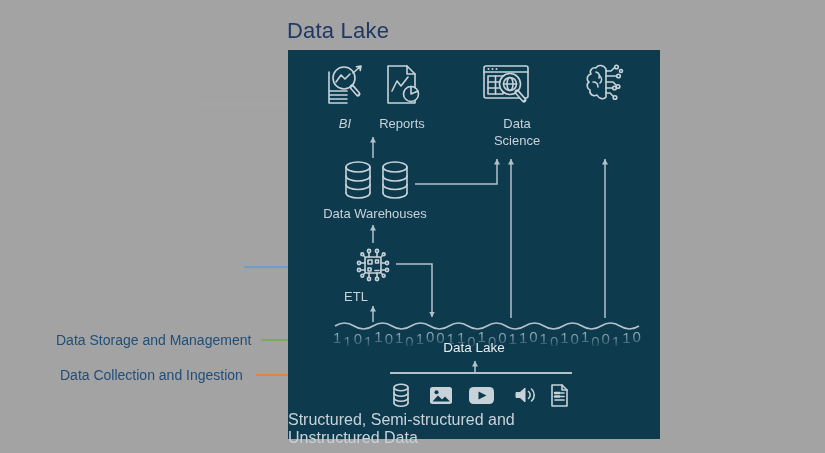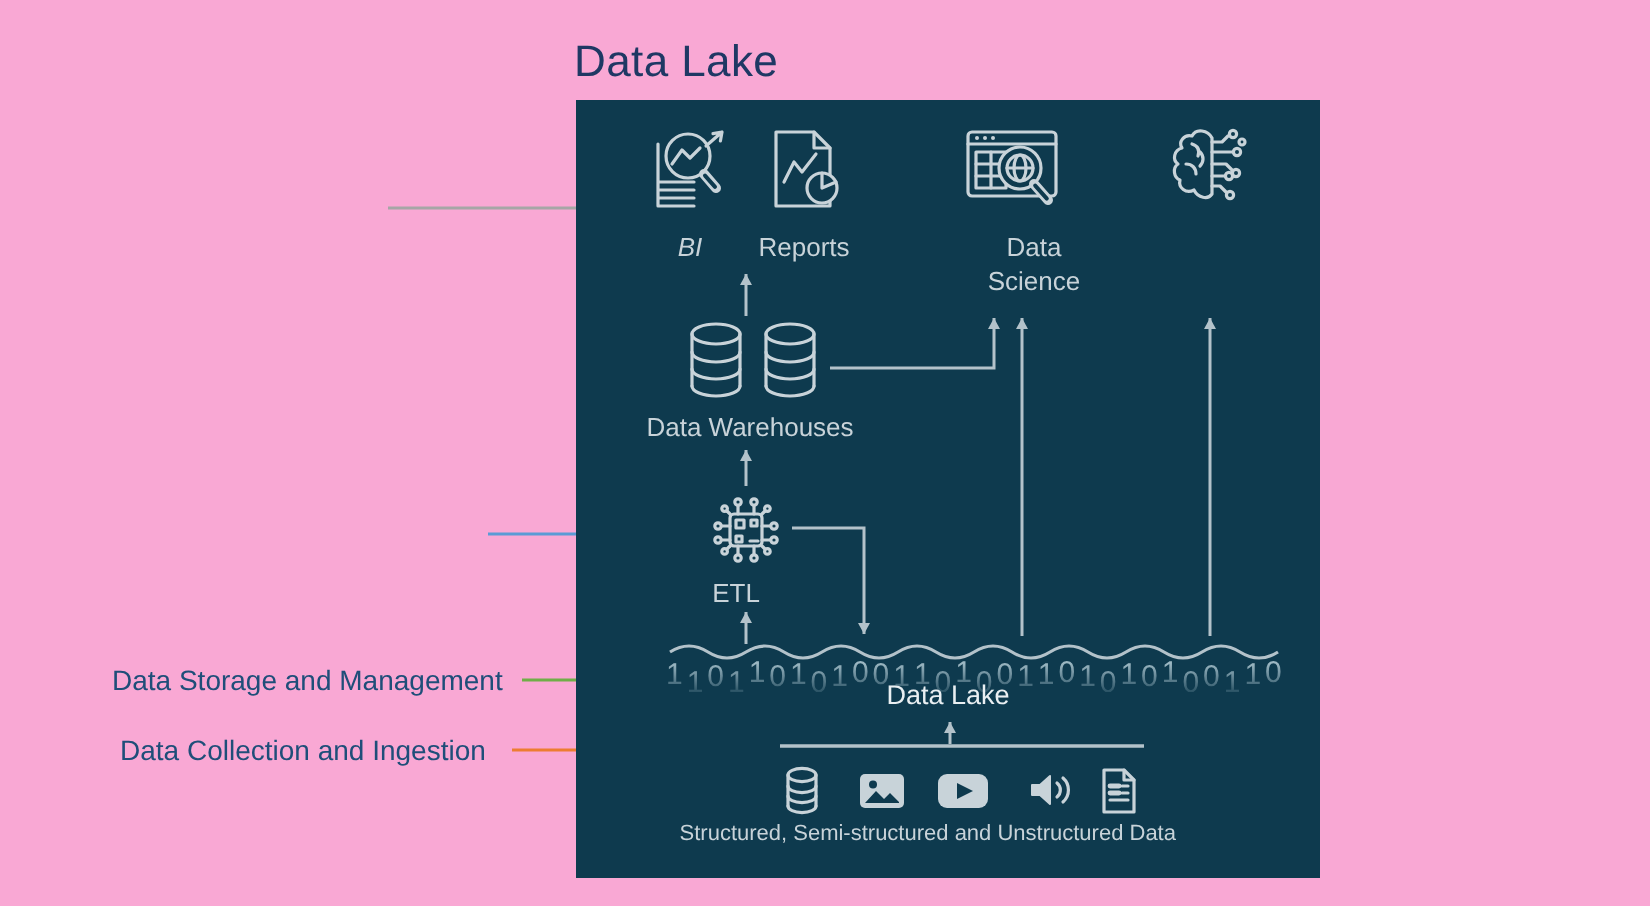--- a/index.html
+++ b/index.html
@@ -1,18 +1,18 @@
 <!DOCTYPE html>
 <html style="--box-bg: #0e3a4e; --ink: #c8d3d9; --ink-dim: #b3c2ca; --digits: #9db8c3; --title: #1f3864; --side-label: #1f4e79; --lake-text: #e9eff2; --arrow-gray: #a6a6a6; --arrow-blue: #5b9bd5; --arrow-green: #70ad47; --arrow-orange: #ed7d31;"><head>
 <meta charset="utf-8">
 <style>
   * { margin:0; padding:0; box-sizing:border-box; }
   html,body { background:#fff; }
   body { font-family:"Liberation Sans", sans-serif; }
-  .page { position:relative; width:825px; height:453px; background:#f9a8d4; overflow:hidden; }
+  .page { position:relative; width:825px; height:453px; background:#a3a3a3; overflow:hidden; }
 
   .page-title { position:absolute; left:287px; top:18px; font-size:22px; letter-spacing:.2px; color:var(--title); }
 
   .panel { position:absolute; left:288px; top:50px; width:372px; height:389px; background:var(--box-bg); }
 
   .side-label { position:absolute; font-size:14px; color:var(--side-label); white-space:nowrap; }
   .arrow-svg { position:absolute; overflow:visible; }
 
   .node-label { position:absolute; transform:translateX(-50%); color:var(--ink); font-size:13px; line-height:17px; text-align:center; white-space:nowrap; }
   .node-label.wrap { white-space:normal; width:64px; }
@@ -27,21 +27,21 @@
 
   .lake-label { position:absolute; left:186px; top:290px; transform:translateX(-50%); color:var(--lake-text); font-size:13.5px; white-space:nowrap; }
   .digits { position:absolute; left:45px; top:279px; width:308px; display:flex; justify-content:space-between; font-size:15px; color:var(--digits);
             -webkit-mask-image:linear-gradient(180deg,#000 15%, rgba(0,0,0,.2) 100%);
             mask-image:linear-gradient(180deg,#000 15%, rgba(0,0,0,.2) 100%); }
   .digits span { display:inline-block; }
   .digits span:nth-child(2n){ transform:translateY(4px); }
   .digits span:nth-child(3n){ transform:translateY(1px); }
   .digits span:nth-child(5n){ transform:translateY(-1px); }
 
-  .sources-caption { position:absolute; left:0; top:361px; width:300px; text-align:right; color:var(--ink); font-size:11px; }
+  .sources-caption { position:absolute; left:0; top:361px; width:300px; text-align:left; color:var(--ink); font-size:16px; }
 </style>
 </head>
 <body>
 
 <div class="page">
 
   <div class="page-title">Data Lake</div>
 
   <div class="side-label" style="left:56px; top:332px;">Data Storage and Management</div>
   <div class="side-label" style="left:60px; top:367px;">Data Collection and Ingestion</div>
@@ -223,21 +223,21 @@
             <circle cx="12.3" cy="9.3" r="1.4"></circle>
           <path d="M31,12 L32.5,10.5"></path>
             <circle cx="33.7" cy="9.3" r="1.4"></circle>
           <path d="M15,28 L13.5,29.5"></path>
             <circle cx="12.3" cy="30.7" r="1.4"></circle>
           <path d="M31,28 L32.5,29.5"></path>
             <circle cx="33.7" cy="30.7" r="1.4"></circle>
         </g>
       </svg>
     </div>
-    <div class="node-label" style="left:80px; top:238px;">ETL</div>
+    <div class="node-label" style="left:68px; top:238px;">ETL</div>
 
     <div class="digits">
         <span>1</span>
         <span>1</span>
         <span>0</span>
         <span>1</span>
         <span>1</span>
         <span>0</span>
         <span>1</span>
         <span>0</span>

